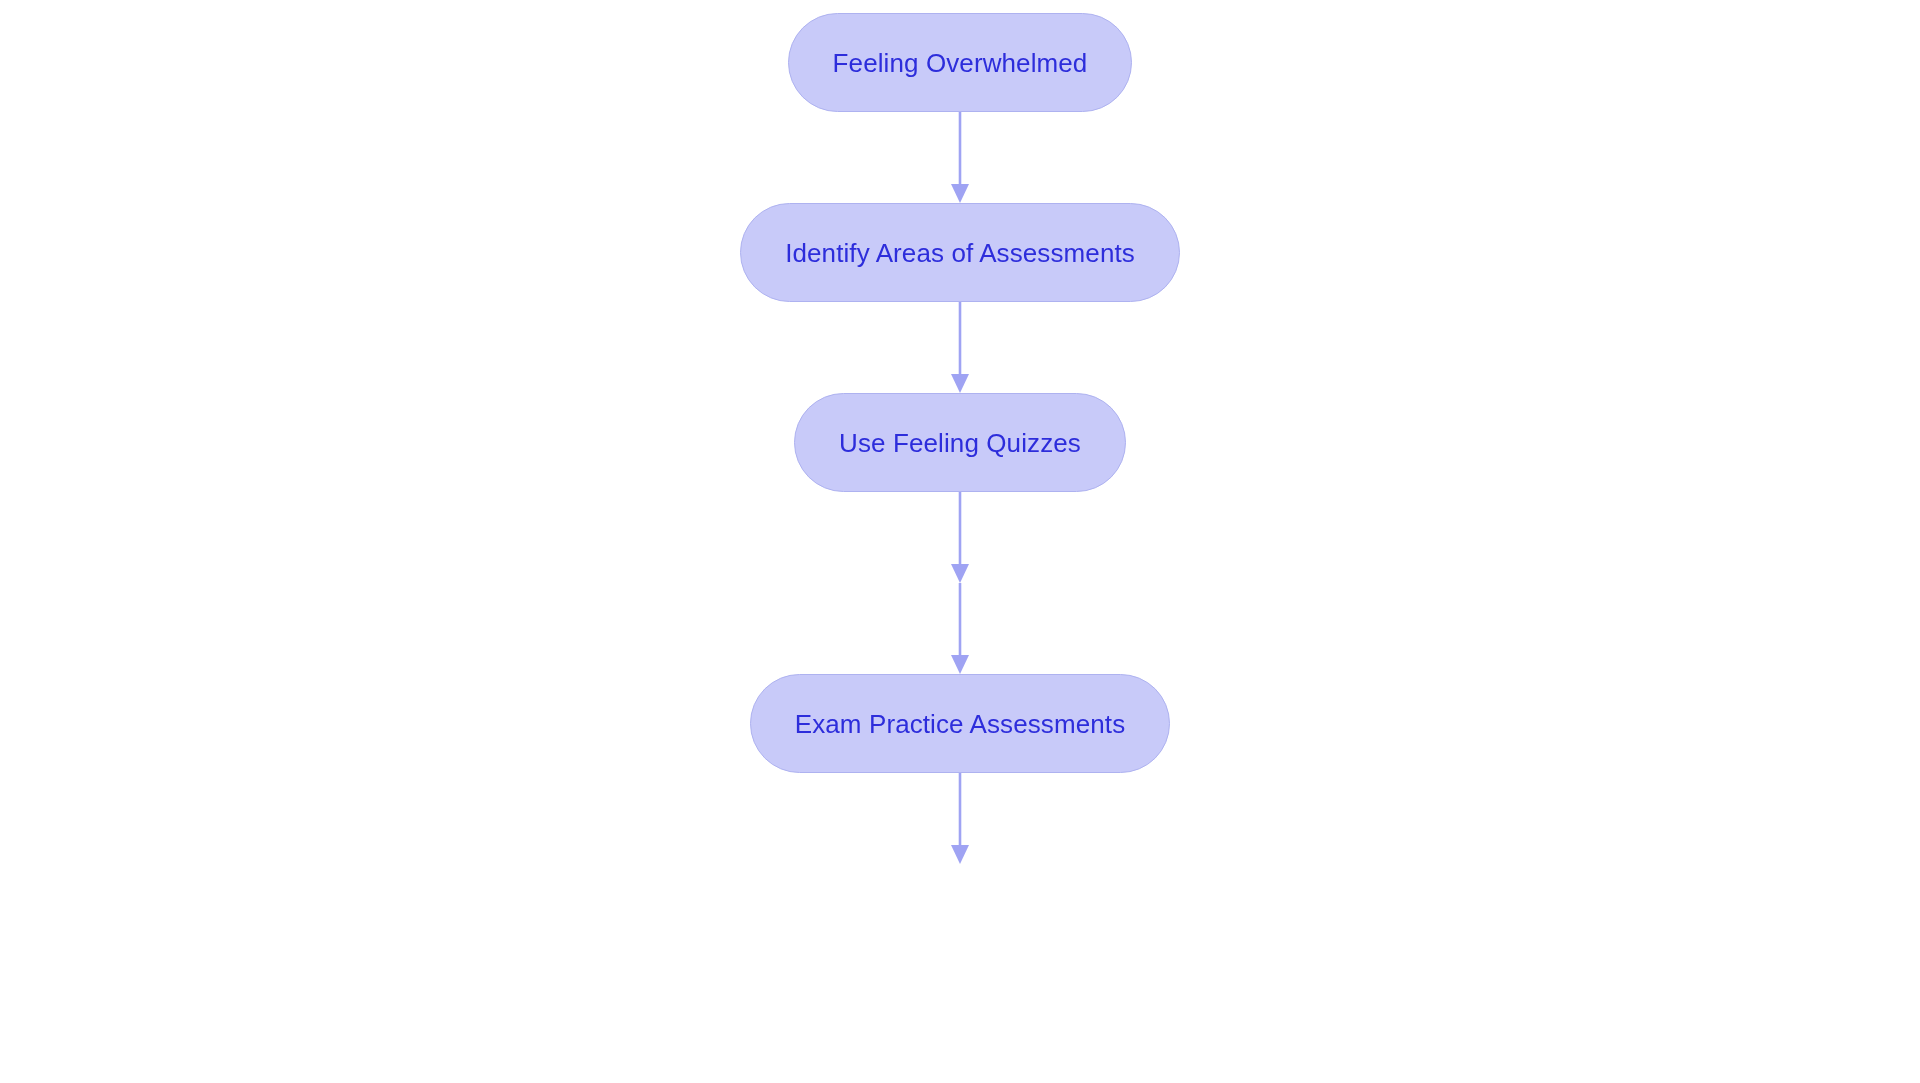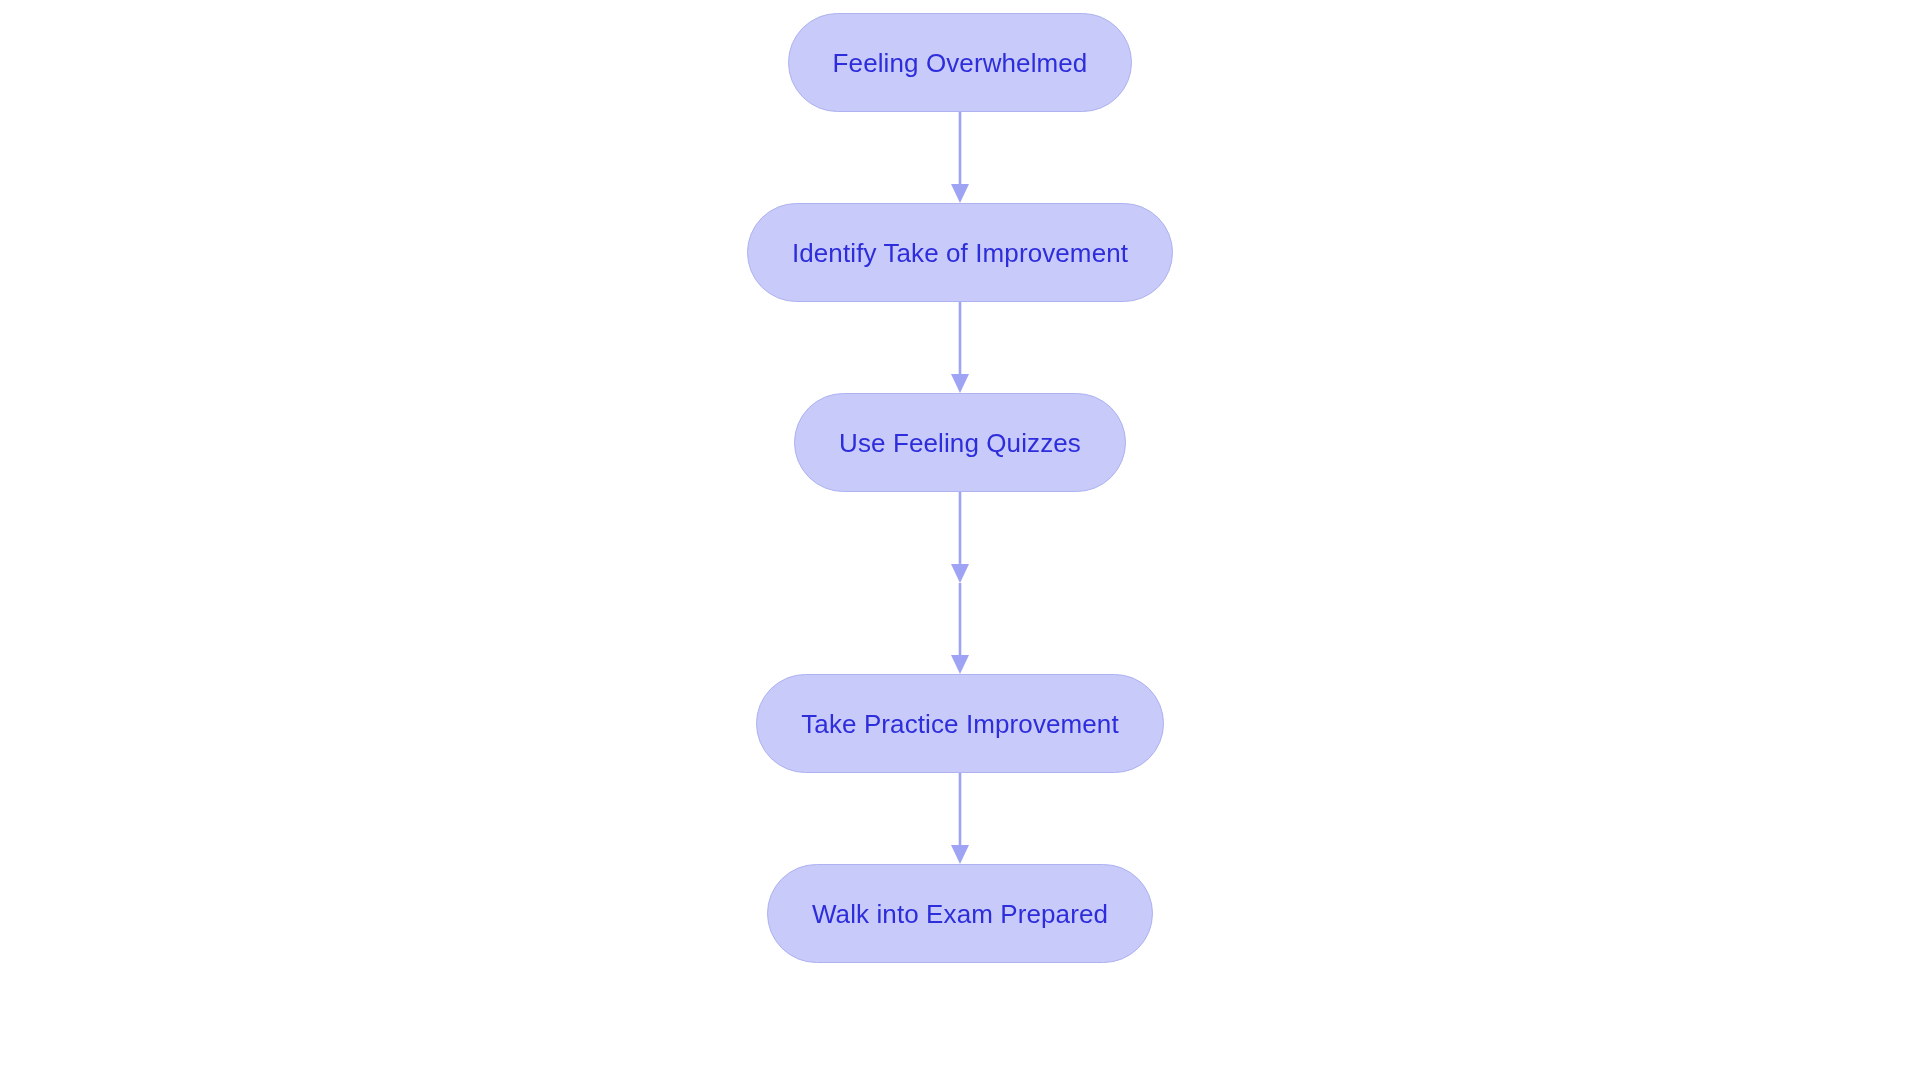--- a/index.html
+++ b/index.html
@@ -94,21 +94,21 @@
     </div>
 
     <div class="connector">
       <svg viewBox="0 0 30 91" xmlns="http://www.w3.org/2000/svg" aria-hidden="true">
         <line class="conn-line" x1="15" y1="0" x2="15" y2="76"></line>
         <polygon class="conn-head" points="15,91 6,72 24,72"></polygon>
       </svg>
     </div>
 
     <div class="node">
-      <span class="node-label">Identify Take of Improvement</span>
+      <span class="node-label">Identify Areas of Assessments</span>
     </div>
 
     <div class="connector">
       <svg viewBox="0 0 30 91" xmlns="http://www.w3.org/2000/svg" aria-hidden="true">
         <line class="conn-line" x1="15" y1="0" x2="15" y2="76"></line>
         <polygon class="conn-head" points="15,91 6,72 24,72"></polygon>
       </svg>
     </div>
 
     <div class="node">
@@ -124,28 +124,25 @@
 
 
     <div class="connector">
       <svg viewBox="0 0 30 91" xmlns="http://www.w3.org/2000/svg" aria-hidden="true">
         <line class="conn-line" x1="15" y1="0" x2="15" y2="76"></line>
         <polygon class="conn-head" points="15,91 6,72 24,72"></polygon>
       </svg>
     </div>
 
     <div class="node">
-      <span class="node-label">Take Practice Improvement</span>
+      <span class="node-label">Exam Practice Assessments</span>
     </div>
 
     <div class="connector">
       <svg viewBox="0 0 30 91" xmlns="http://www.w3.org/2000/svg" aria-hidden="true">
         <line class="conn-line" x1="15" y1="0" x2="15" y2="76"></line>
         <polygon class="conn-head" points="15,91 6,72 24,72"></polygon>
       </svg>
     </div>
 
-    <div class="node">
-      <span class="node-label">Walk into Exam Prepared</span>
-    </div>
 
   </div>
 </div>
 
 </body></html>

